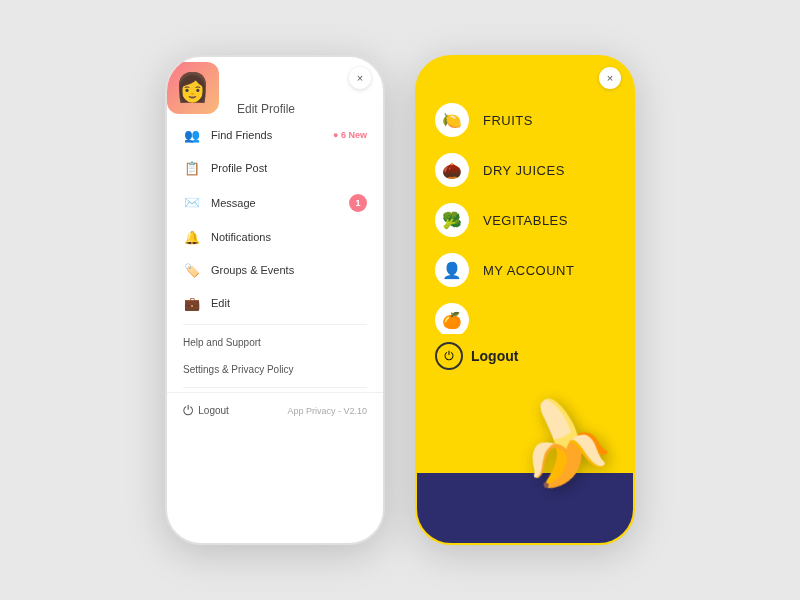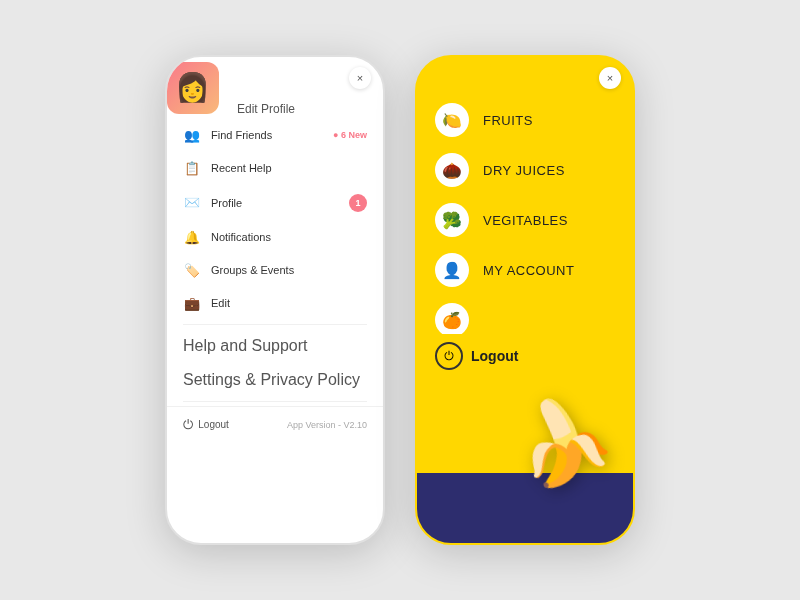--- a/index.html
+++ b/index.html
@@ -156,21 +156,21 @@
       color: #f97a8a;
       font-weight: 600;
     }
     .menu-divider {
       height: 1px;
       background: #f0f0f0;
       margin: 4px 16px;
     }
     .menu-plain {
       padding: 8px 16px;
-      font-size: 16px;
+      font-size: 10px;
       color: #555;
       cursor: pointer;
     }
     .phone1-footer {
       display: flex;
       justify-content: space-between;
       align-items: center;
       padding: 10px 16px;
       border-top: 1px solid #f0f0f0;
     }
@@ -315,25 +315,25 @@
 
     <div class="menu-list" style="display:flex;flex-direction:column;">
 
       <div class="menu-item">
         <span class="menu-icon">👥</span>
         <span class="menu-label">Find Friends</span>
         <span class="badge-text">● 6 New</span>
       </div>
       <div class="menu-item">
         <span class="menu-icon">📋</span>
-        <span class="menu-label">Recent Help</span>
+        <span class="menu-label">Profile Post</span>
       </div>
       <div class="menu-item">
         <span class="menu-icon">✉️</span>
-        <span class="menu-label">Profile</span>
+        <span class="menu-label">Message</span>
         <span class="badge">1</span>
       </div>
       <div class="menu-item">
         <span class="menu-icon">🔔</span>
         <span class="menu-label">Notifications</span>
       </div>
       <div class="menu-item">
         <span class="menu-icon">🏷️</span>
         <span class="menu-label">Groups &amp; Events</span>
       </div>
@@ -347,21 +347,21 @@
       <div class="menu-plain">Help and Support</div>
       <div class="menu-plain">Settings &amp; Privacy Policy</div>
 
       <div class="menu-divider"></div>
 
       <div class="phone1-footer">
         <div class="footer-logout">
           <span style="font-size:13px;">⏻</span>
           <span>Logout</span>
         </div>
-        <span class="footer-version">App Version - V2.10</span>
+        <span class="footer-version">App Privacy - V2.10</span>
       </div>
     </div>
   </div>
 
   <div class="phone" style="background:#FFD700; border-color:#FFD700;">
     <div class="phone2-inner">
       <div class="phone2-header">
         <div class="phone2-notch"></div>
       </div>
 

